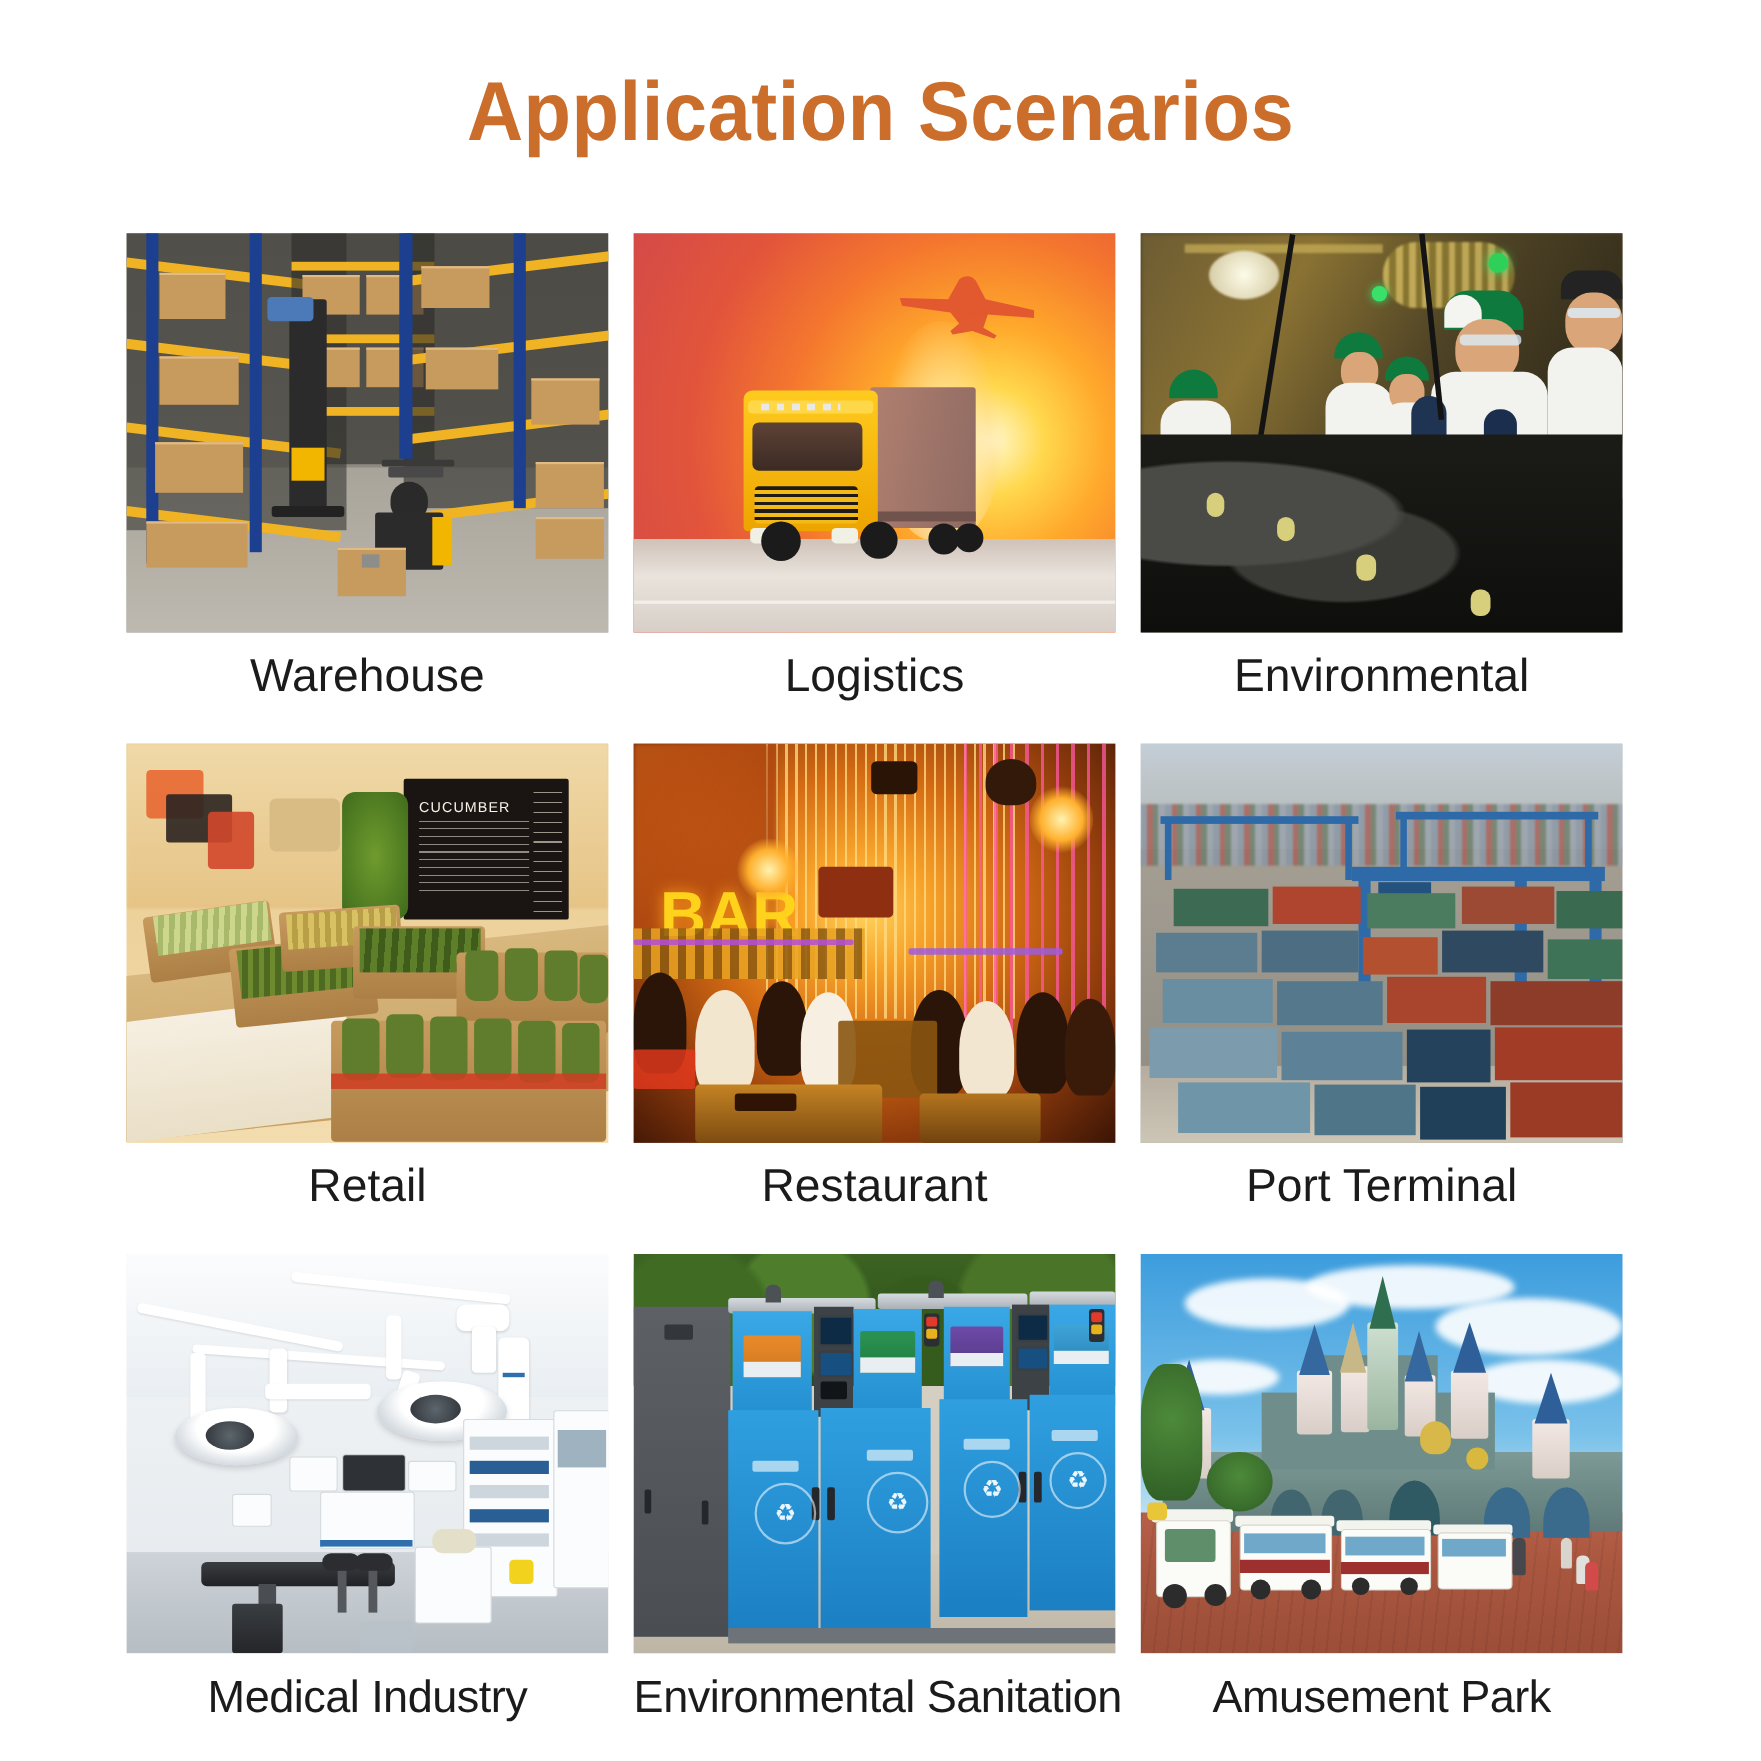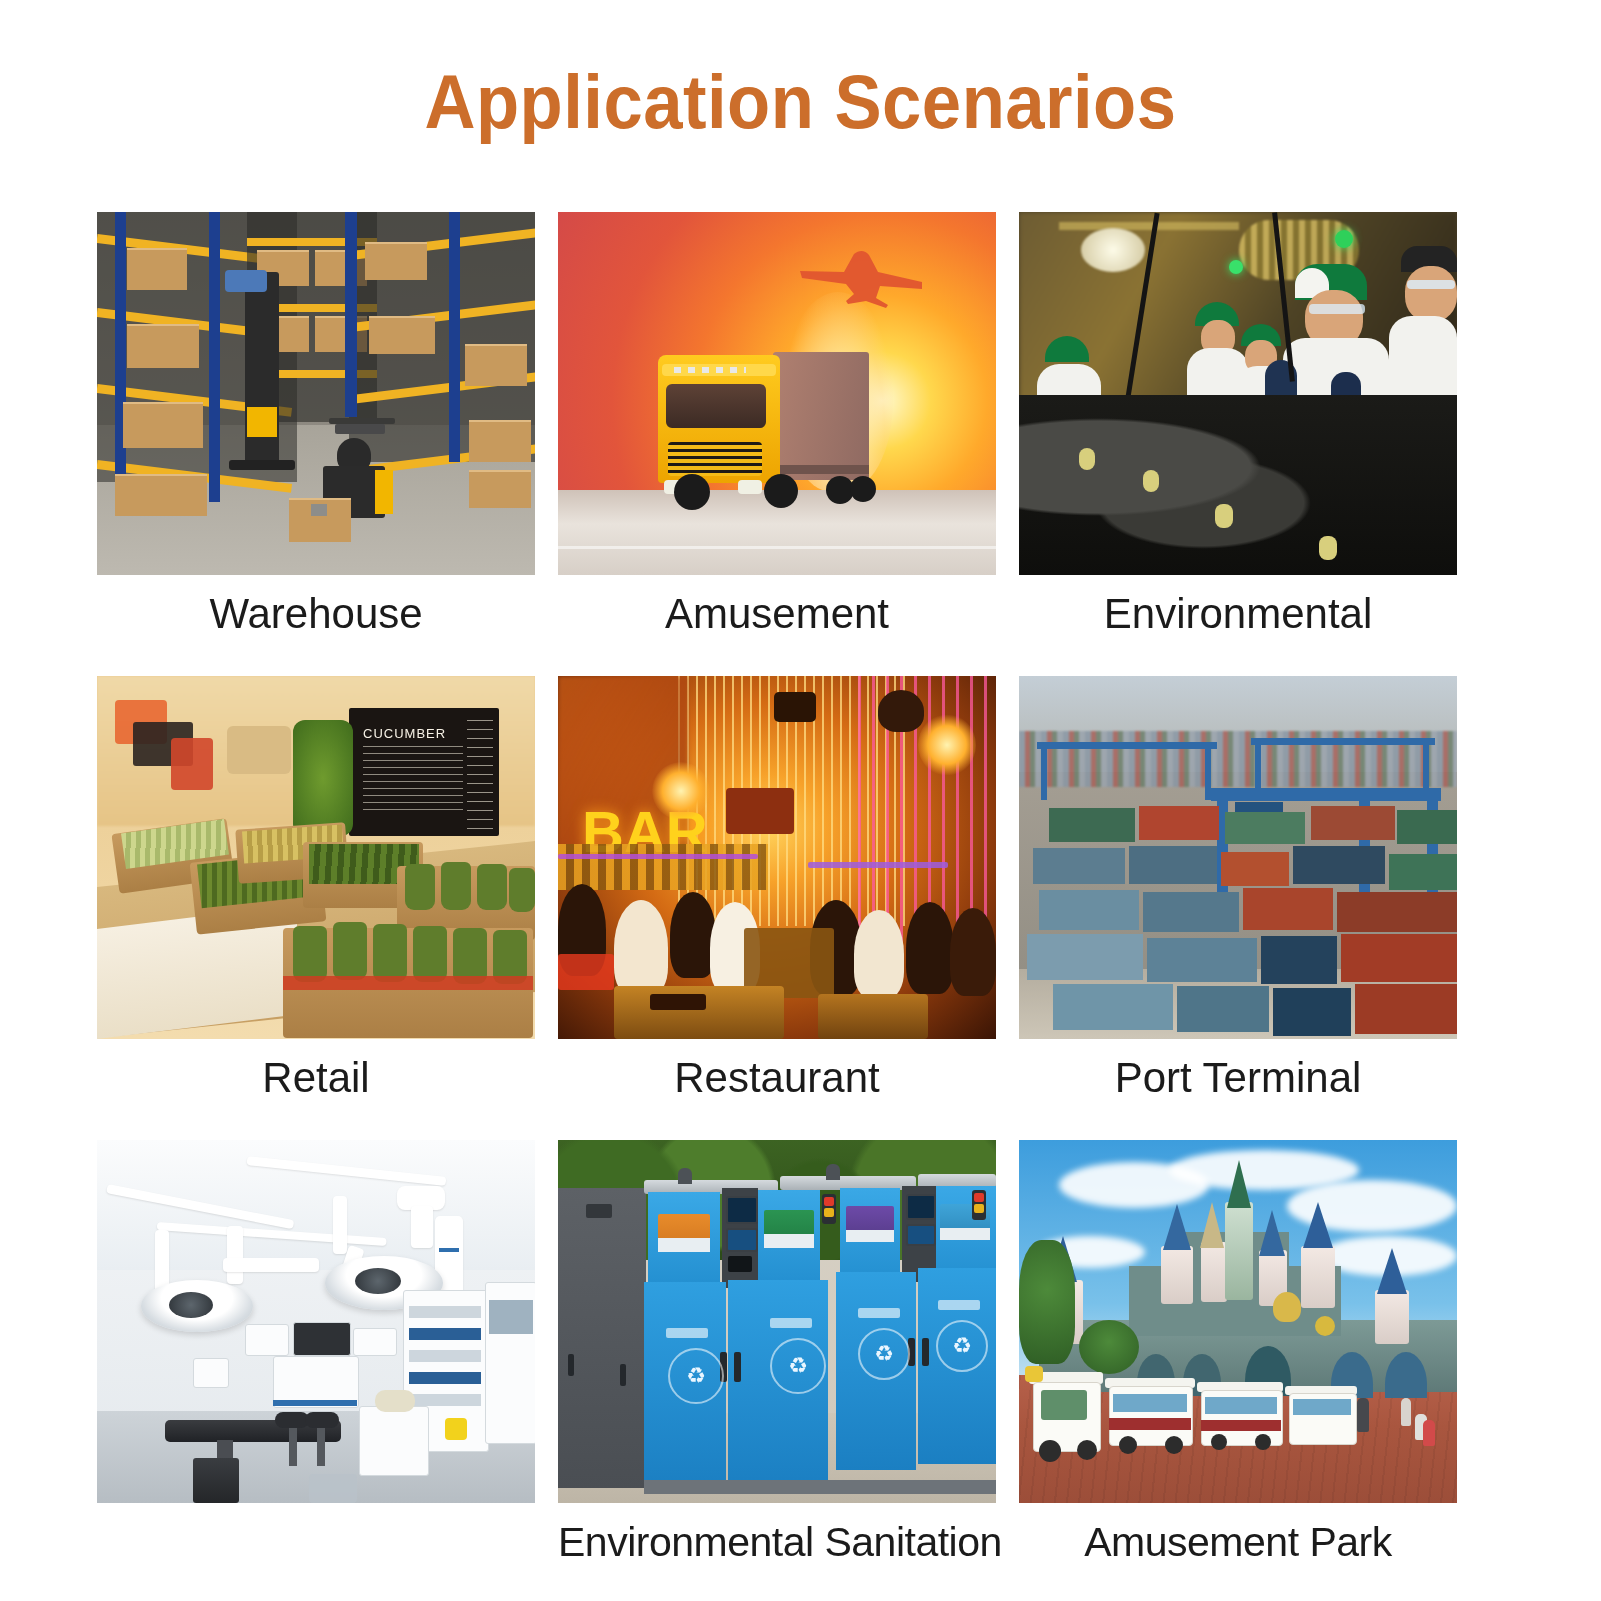--- a/index.html
+++ b/index.html
@@ -33,21 +33,21 @@
     letter-spacing: 0.5px;
     color: #cc6e2b;
     transform: scaleX(0.93);
     transform-origin: center top;
     white-space: nowrap;
   }
 
   
   .grid {
     position: absolute;
-    left: 97px;
+    left: 115px;
     top: 212px;
     width: 1368px;
     display: grid;
     grid-template-columns: 438px 438px 438px;
     grid-template-rows: auto auto auto;
     column-gap: 27px;
     row-gap: 19px;
     gap: 23px;
   }
   .cell {
@@ -371,21 +371,21 @@
         <div class="lyr" style="left:116px;top:155px;width:72px;height:6px;background:repeating-linear-gradient(90deg,#e8e8e8 0 7px,transparent 7px 14px)"></div>
         <div class="lyr lg-wind"></div>
         <div class="lyr lg-grille"></div>
         <div class="lyr" style="left:106px;top:268px;width:24px;height:14px;background:#f0f0e4;border-radius:4px"></div>
         <div class="lyr" style="left:180px;top:268px;width:24px;height:14px;background:#f0f0e4;border-radius:4px"></div>
         <div class="lyr lg-wheel" style="left:116px;top:262px;width:36px;height:36px"></div>
         <div class="lyr lg-wheel" style="left:206px;top:262px;width:34px;height:34px"></div>
         <div class="lyr lg-wheel" style="left:268px;top:264px;width:28px;height:28px"></div>
         <div class="lyr lg-wheel" style="left:292px;top:264px;width:26px;height:26px"></div>
       </div>
-      <div class="caption">Amusement</div>
+      <div class="caption">Logistics</div>
     </div>
 
     <div class="cell">
       <div class="photo mf">
         <div class="lyr mf-bg"></div>
         <div class="lyr" style="left:40px;top:10px;width:180px;height:8px;background:#c9b15a;opacity:.7;filter:blur(1px)"></div>
         <div class="lyr" style="left:220px;top:8px;width:120px;height:60px;background:repeating-linear-gradient(90deg,#d8bf63 0 6px,#8f7c32 6px 12px);border-radius:30px;opacity:.8;filter:blur(1px)"></div>
         <div class="lyr" style="left:316px;top:18px;width:18px;height:18px;background:#2fd05a;border-radius:50%;box-shadow:0 0 10px #39e06a"></div>
         <div class="lyr" style="left:210px;top:48px;width:14px;height:14px;background:#39e06a;border-radius:50%;box-shadow:0 0 8px #39e06a"></div>
         <div class="lyr" style="left:62px;top:16px;width:64px;height:44px;background:radial-gradient(circle,#fdfbe8,#cfc49a);border-radius:50%;filter:blur(1px)"></div>
@@ -596,20 +596,21 @@
 
         <div class="lyr md-table" style="left:68px;top:280px;width:176px;height:22px"></div>
         <div class="lyr" style="left:120px;top:300px;width:16px;height:38px;background:#4a4d52"></div>
         <div class="lyr" style="left:178px;top:272px;width:34px;height:16px;background:#2b2d31;border-radius:8px"></div>
         <div class="lyr" style="left:208px;top:272px;width:34px;height:16px;background:#2b2d31;border-radius:8px"></div>
         <div class="lyr" style="left:192px;top:288px;width:8px;height:38px;background:#54585d"></div>
         <div class="lyr" style="left:220px;top:288px;width:8px;height:38px;background:#54585d"></div>
         <div class="lyr" style="left:96px;top:318px;width:46px;height:45px;background:linear-gradient(#3a3d41,#242629);border-radius:3px"></div>
         <div class="lyr" style="left:212px;top:334px;width:48px;height:29px;background:#b9c2c9;border-radius:4px;opacity:.8"></div>
       </div>
+      <div class="caption tight">Medical Industry</div>
     </div>
 
     <div class="cell">
       <div class="photo es">
         <div class="lyr es-hedge"></div>
         <div class="lyr es-ground"></div>
 
         <div class="lyr es-cabinet-dark" style="left:0;top:48px;width:88px;height:300px"></div>
         <div class="lyr" style="left:28px;top:64px;width:26px;height:14px;background:#33373b;border-radius:2px"></div>
         <div class="lyr es-handle" style="left:10px;top:214px;width:6px;height:22px"></div>

